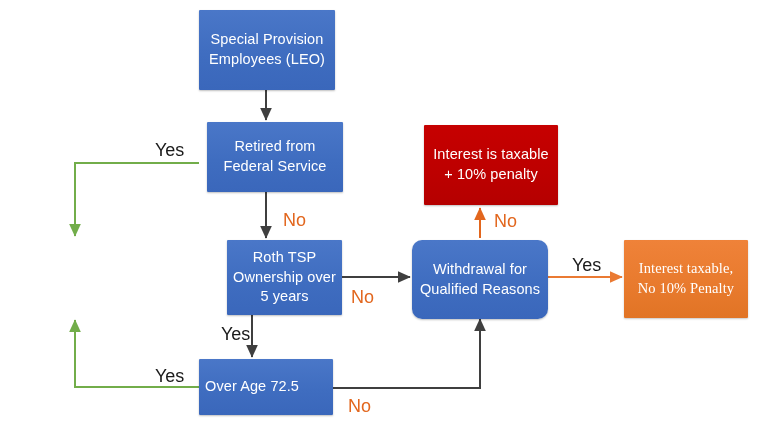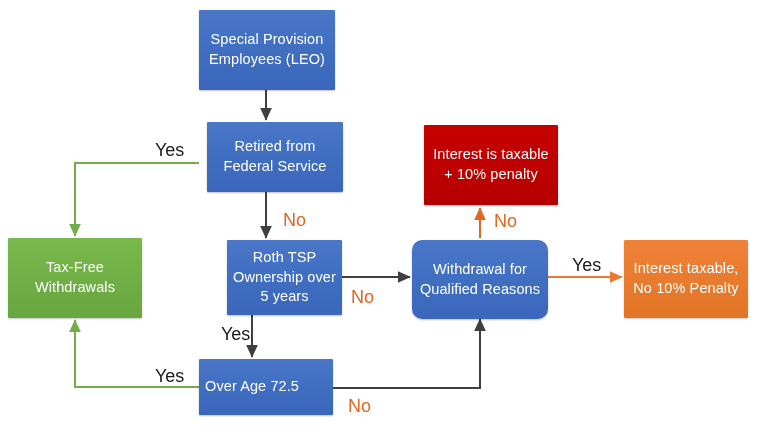--- a/index.html
+++ b/index.html
@@ -45,20 +45,21 @@
     background: linear-gradient(180deg, #79b84c 0%, #6fae44 60%, #68a63f 100%);
     box-shadow: 0 1px 2px rgba(0,0,0,0.22);
   }
   .node-red {
     background: linear-gradient(180deg, #c60000 0%, #bd0000 60%, #b50000 100%);
     box-shadow: 0 1px 2px rgba(0,0,0,0.25);
   }
   .node-orange {
     background: linear-gradient(180deg, #ef8239 0%, #e87a2d 60%, #e17425 100%);
     box-shadow: 0 1px 2px rgba(0,0,0,0.22);
+    font-family: Liberation Serif, serif;
   }
   .edge-label {
     position: absolute;
     font-size: 18px;
     line-height: 1;
     white-space: nowrap;
   }
   .label-yes { color: #1a1a1a; }
   .label-no  { color: #e2661d; }
 </style>
@@ -115,23 +116,20 @@
   </div>
 
   <div class="node node-blue" style="left:199px; top:359px; width:134px; height:56px;">
     <span>Over Age 72.5</span>
   </div>
 
   <div class="node node-blue" style="left:412px; top:240px; width:136px; height:79px;border-radius:10px;">
     <span>Withdrawal for Qualified Reasons</span>
   </div>
 
-  <div class="node node-green" style="left:8px; top:238px; width:134px; height:80px;">
-    <span>Tax-Free Withdrawals</span>
-  </div>
 
   <div class="node node-red" style="left:412px; top:125px; width:134px; height:80px;margin-left:12px;">
     <span>Interest is taxable + 10% penalty</span>
   </div>
 
   <div class="node node-orange" style="left:624px; top:240px; width:124px; height:78px;">
     <span>Interest taxable, No 10% Penalty</span>
   </div>
 
   <div class="edge-label label-yes" style="left:155px; top:141px;">Yes</div>

